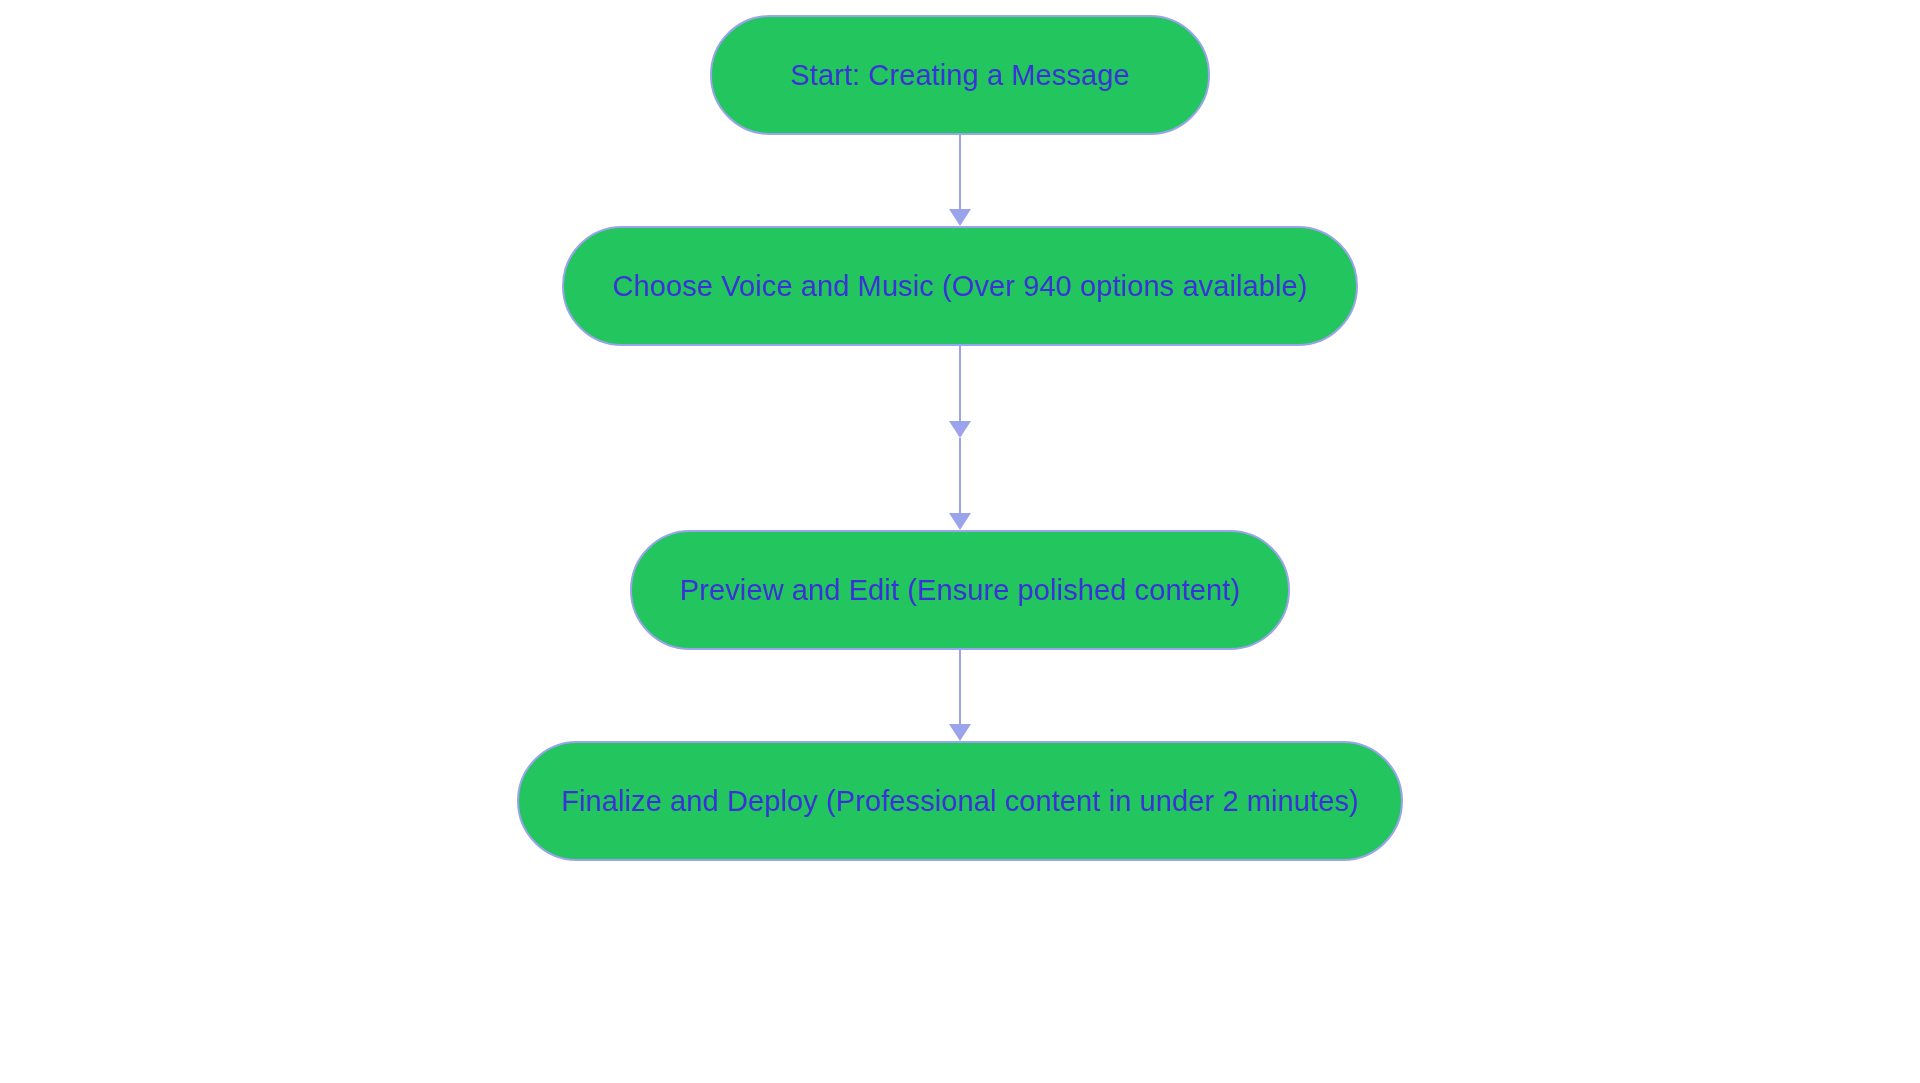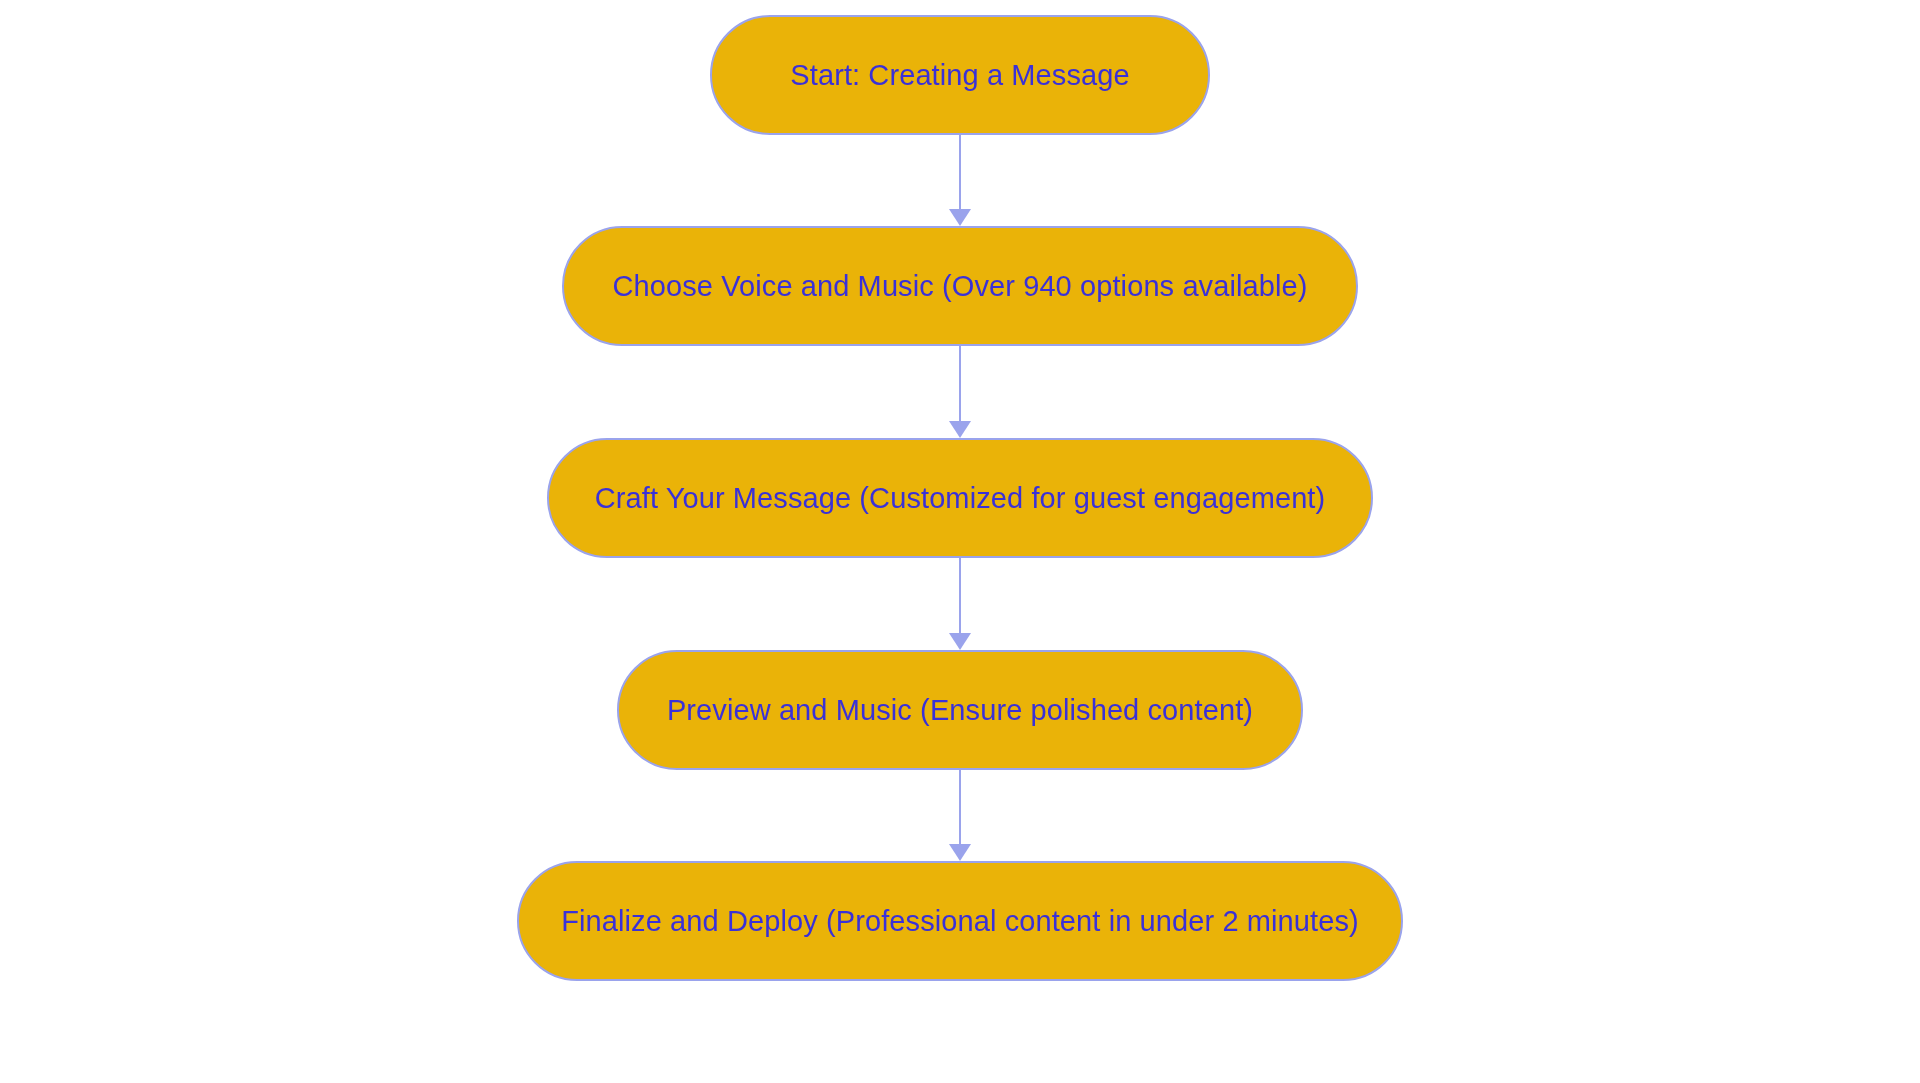--- a/index.html
+++ b/index.html
@@ -32,21 +32,21 @@
     flex-direction: column;
     align-items: center;
     width: 100%;
   }
 
   .flow-node {
     position: relative;
     display: flex;
     align-items: center;
     justify-content: center;
-    background: #eab308;
+    background: #22c55e;
     border: 2px solid #9aa3ec;
     border-radius: 60px;
     color: #3a31d8;
     font-family: "Liberation Sans", sans-serif;
     font-weight: 400;
     letter-spacing: 0.1px;
     white-space: nowrap;
     text-align: center;
   }
 
@@ -108,31 +108,28 @@
 
   <div class="flow-row">
     <div class="flow-node n1">Choose Voice and Music (Over 940 options available)</div>
   </div>
 
   <div class="flow-connector gap-1">
     <div class="conn-line"></div>
     <div class="conn-head"></div>
   </div>
 
-  <div class="flow-row">
-    <div class="flow-node n2">Craft Your Message (Customized for guest engagement)</div>
-  </div>
 
   <div class="flow-connector gap-2">
     <div class="conn-line"></div>
     <div class="conn-head"></div>
   </div>
 
   <div class="flow-row">
-    <div class="flow-node n3">Preview and Music (Ensure polished content)</div>
+    <div class="flow-node n3">Preview and Edit (Ensure polished content)</div>
   </div>
 
   <div class="flow-connector gap-3">
     <div class="conn-line"></div>
     <div class="conn-head"></div>
   </div>
 
   <div class="flow-row">
     <div class="flow-node n4">Finalize and Deploy (Professional content in under 2 minutes)</div>
   </div>

